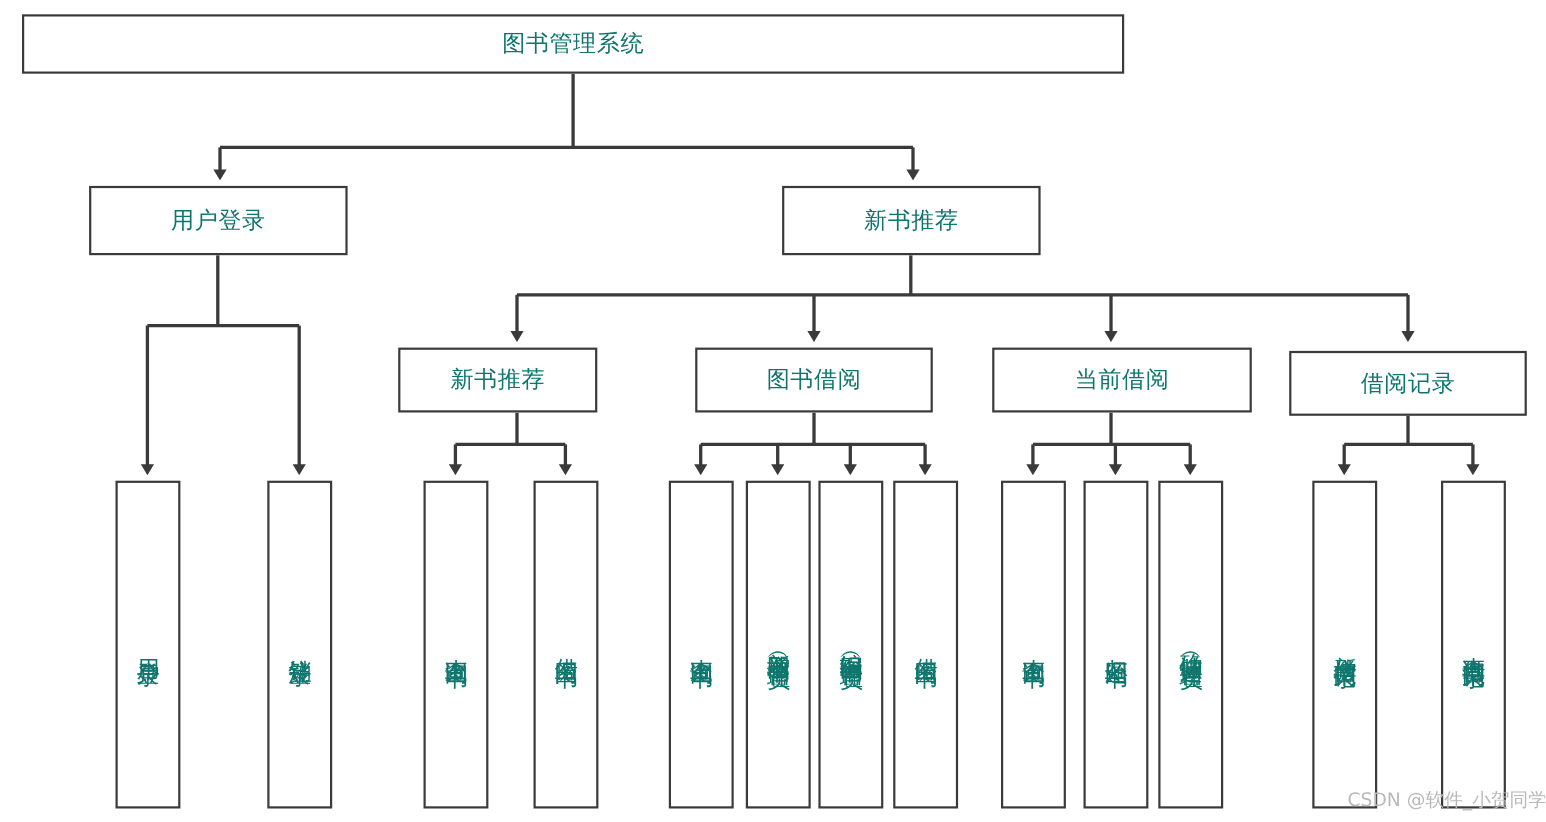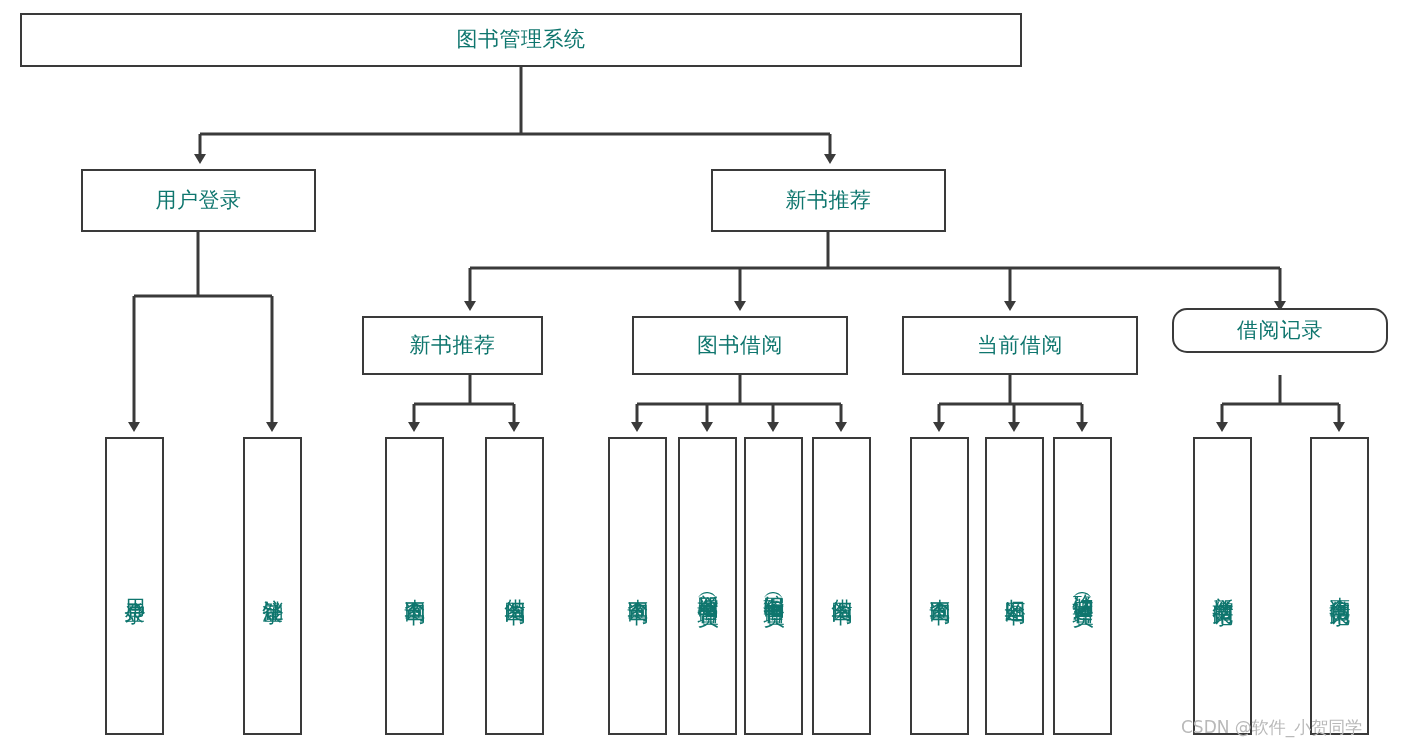--- a/index.html
+++ b/index.html
@@ -51,21 +51,21 @@
     white-space: normal;
     max-height: 274px;
     text-align: center;
   }
   .leaf {
     align-items: center;
     justify-content: center;
   }
   .watermark {
     position: absolute;
-    left: 1181px;
+    left: 1225px;
     top: 716px;
     font-size: 17px;
     color: #b9b9b9;
     white-space: nowrap;
     z-index: 5;
     font-family: "DejaVu Sans", "Liberation Sans", sans-serif;
   }
 </style>
 </head>
 <body>
@@ -135,21 +135,21 @@
 
   <div class="node" id="node-new-book-rec" style="left: 362px; top: 316px; width: 181px; height: 59px;">
     <span class="node-label">新书推荐</span>
   </div>
   <div class="node" id="node-book-borrow" style="left: 632px; top: 316px; width: 216px; height: 59px;">
     <span class="node-label">图书借阅</span>
   </div>
   <div class="node" id="node-current-borrow" style="left: 902px; top: 316px; width: 236px; height: 59px;">
     <span class="node-label">当前借阅</span>
   </div>
-  <div class="node" id="node-borrow-record" style="left: 1172px; top: 308px; width: 216px; height: 45px; border-radius: 15px;">
+  <div class="node" id="node-borrow-record" style="left: 1172px; top: 319px; width: 216px; height: 59px;">
     <span class="node-label">借阅记录</span>
   </div>
 
   <div class="node leaf" id="node-leaf-0" style="left: 105px; top: 437px; width: 59px; height: 298px;">
     <span class="node-label">用户登录</span>
   </div>
   <div class="node leaf" id="node-leaf-1" style="left: 243px; top: 437px; width: 59px; height: 298px;">
     <span class="node-label">注销登录</span>
   </div>
   <div class="node leaf" id="node-leaf-2" style="left: 385px; top: 437px; width: 59px; height: 298px;">

